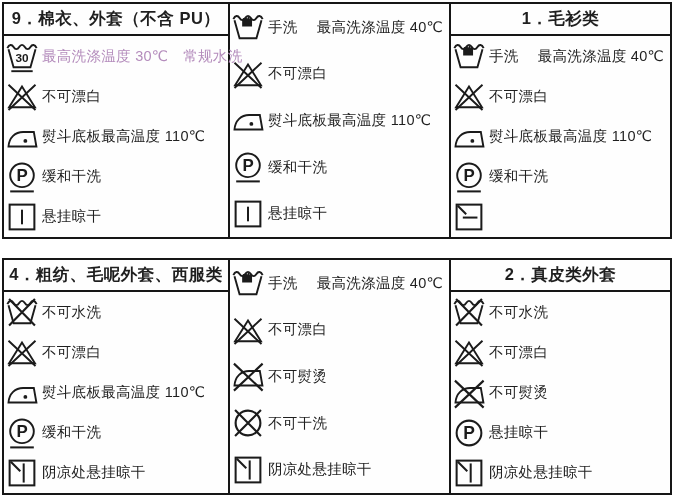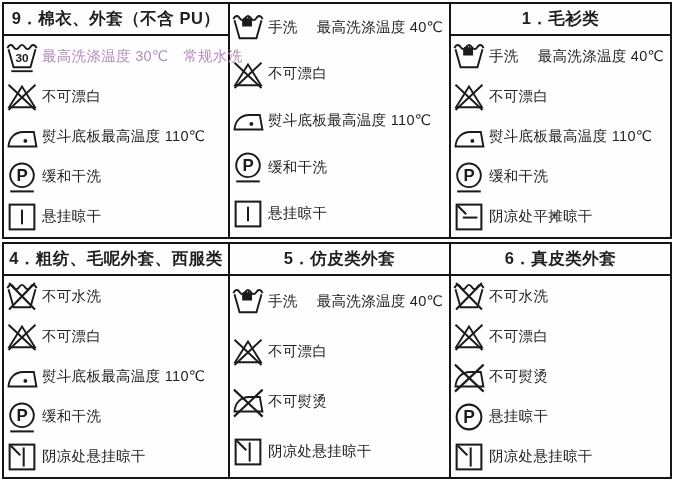--- a/index.html
+++ b/index.html
@@ -11,21 +11,21 @@
     overflow:hidden;
   }
   #tables-root{padding:2px 2px 0 2px;}
   .care-table{
     display:flex;
     border:2px solid #161616;
     background:#fefefe;
     height:233px;
     width:666px;
   }
-  .care-table + .care-table{margin-top:3px;}
+  .care-table + .care-table{margin-top:19px;}
   .panel{
     flex:1 1 0;
     display:flex;
     flex-direction:column;
     border-right:2px solid #161616;
     min-width:0;
   }
   .panel.wide{flex:0 0 224px;}
   .panel:last-child{border-right:none;}
   .panel-header{
@@ -218,21 +218,20 @@
           <div class="row">
             <svg class="sym" viewBox="0 0 32 32">
               <use href="#i-gentle-dry-clean"></use>
             </svg>
             <span class="row-label">缓和干洗</span>
           </div>
           <div class="row">
             <svg class="sym" viewBox="0 0 32 32">
               <use href="#i-shade-flat-dry"></use>
             </svg>
-            <span class="row-label">阴凉处平摊晾干</span>
           </div>
         </div>
       </div>
     </div>
     <div class="care-table">
       <div class="panel wide">
         <div class="panel-header">4．粗纺、毛呢外套、西服类</div>
         <div class="rows">
           <div class="row">
             <svg class="sym" viewBox="0 0 32 32">
@@ -260,21 +259,20 @@
           </div>
           <div class="row">
             <svg class="sym" viewBox="0 0 32 32">
               <use href="#i-shade-hang-dry"></use>
             </svg>
             <span class="row-label">阴凉处悬挂晾干</span>
           </div>
         </div>
       </div>
       <div class="panel">
-        <div class="panel-header">5．仿皮类外套</div>
         <div class="rows">
           <div class="row">
             <svg class="sym" viewBox="0 0 32 32">
               <use href="#i-hand-wash-40"></use>
             </svg>
             <span class="row-label">手洗　 最高洗涤温度 40℃</span>
           </div>
           <div class="row">
             <svg class="sym" viewBox="0 0 32 32">
               <use href="#i-no-bleach"></use>
@@ -282,28 +280,34 @@
             <span class="row-label">不可漂白</span>
           </div>
           <div class="row">
             <svg class="sym" viewBox="0 0 32 32">
               <use href="#i-no-iron"></use>
             </svg>
             <span class="row-label">不可熨烫</span>
           </div>
           <div class="row">
             <svg class="sym" viewBox="0 0 32 32">
+              <use href="#i-no-dry-clean"></use>
+            </svg>
+            <span class="row-label">不可干洗</span>
+          </div>
+          <div class="row">
+            <svg class="sym" viewBox="0 0 32 32">
               <use href="#i-shade-hang-dry"></use>
             </svg>
             <span class="row-label">阴凉处悬挂晾干</span>
           </div>
         </div>
       </div>
       <div class="panel">
-        <div class="panel-header">6．真皮类外套</div>
+        <div class="panel-header">2．真皮类外套</div>
         <div class="rows">
           <div class="row">
             <svg class="sym" viewBox="0 0 32 32">
               <use href="#i-no-wash"></use>
             </svg>
             <span class="row-label">不可水洗</span>
           </div>
           <div class="row">
             <svg class="sym" viewBox="0 0 32 32">
               <use href="#i-no-bleach"></use>

